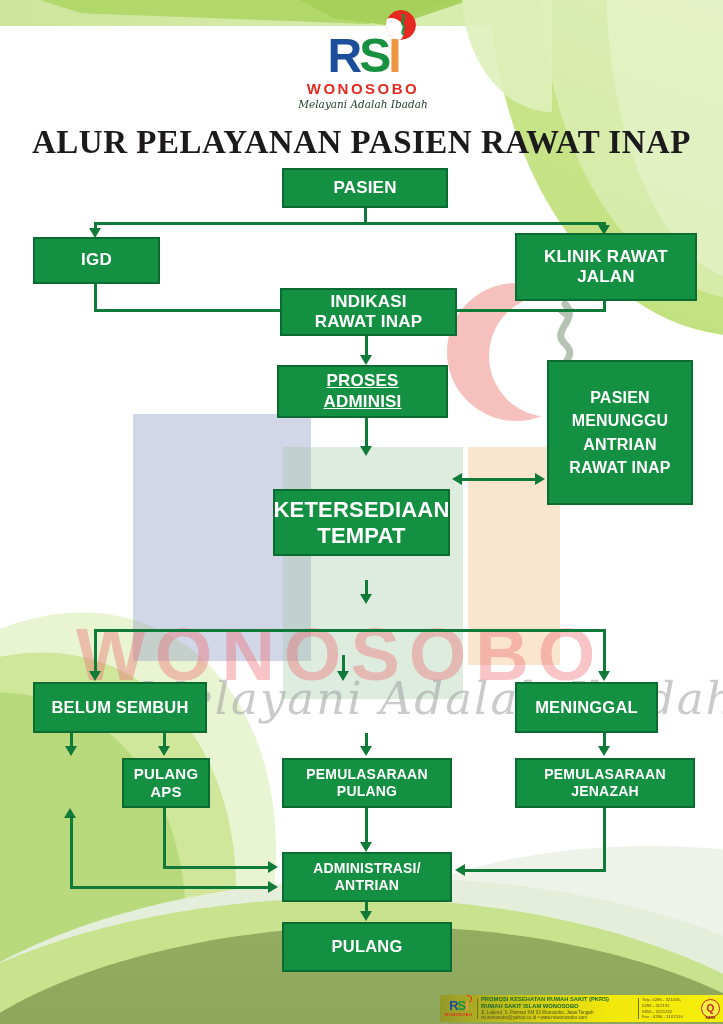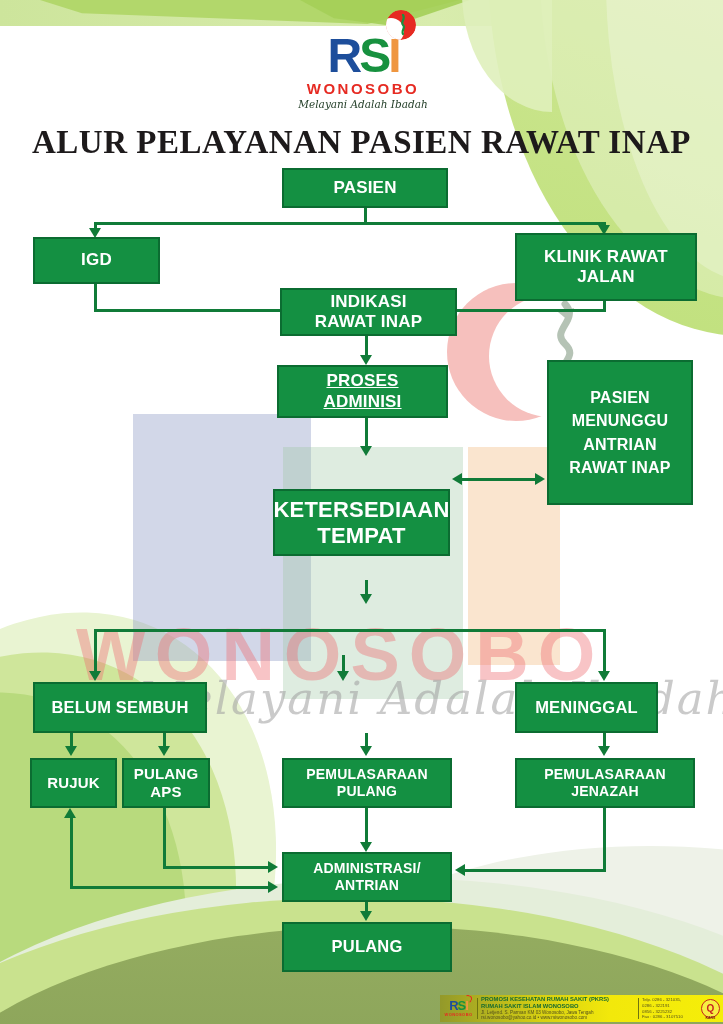--- a/index.html
+++ b/index.html
@@ -183,21 +183,20 @@
   <div class="box" style="left:277px;top:365px;width:171px;height:53px;font-size:17px;text-decoration:underline;">PROSES
 ADMINISI</div>
   <div class="box" style="left:547px;top:360px;width:146px;height:145px;font-size:16px;line-height:1.45;">PASIEN
 MENUNGGU
 ANTRIAN
 RAWAT INAP</div>
   <div class="box" style="left:273px;top:455px;width:177px;height:67px;font-size:22px;margin-top:34px;">KETERSEDIAAN
 TEMPAT</div>
   <div class="box" style="left:33px;top:682px;width:174px;height:51px;font-size:16.5px;">BELUM SEMBUH</div>
   <div class="box" style="left:515px;top:682px;width:143px;height:51px;font-size:16.5px;text-align:center;">MENINGGAL</div>
-  <div class="box" style="left:30px;top:758px;width:87px;height:50px;font-size:15px;">RUJUK</div>
   <div class="box" style="left:122px;top:758px;width:88px;height:50px;font-size:15px;">PULANG
 APS</div>
   <div class="box" style="left:282px;top:758px;width:170px;height:50px;font-size:14px;">PEMULASARAAN
 PULANG</div>
   <div class="box" style="left:515px;top:758px;width:180px;height:50px;font-size:14px;">PEMULASARAAN
 JENAZAH</div>
   <div class="box" style="left:282px;top:852px;width:170px;height:50px;font-size:14px;">ADMINISTRASI/
 ANTRIAN</div>
   <div class="box" style="left:282px;top:922px;width:170px;height:50px;font-size:16.5px;">PULANG</div>
 

